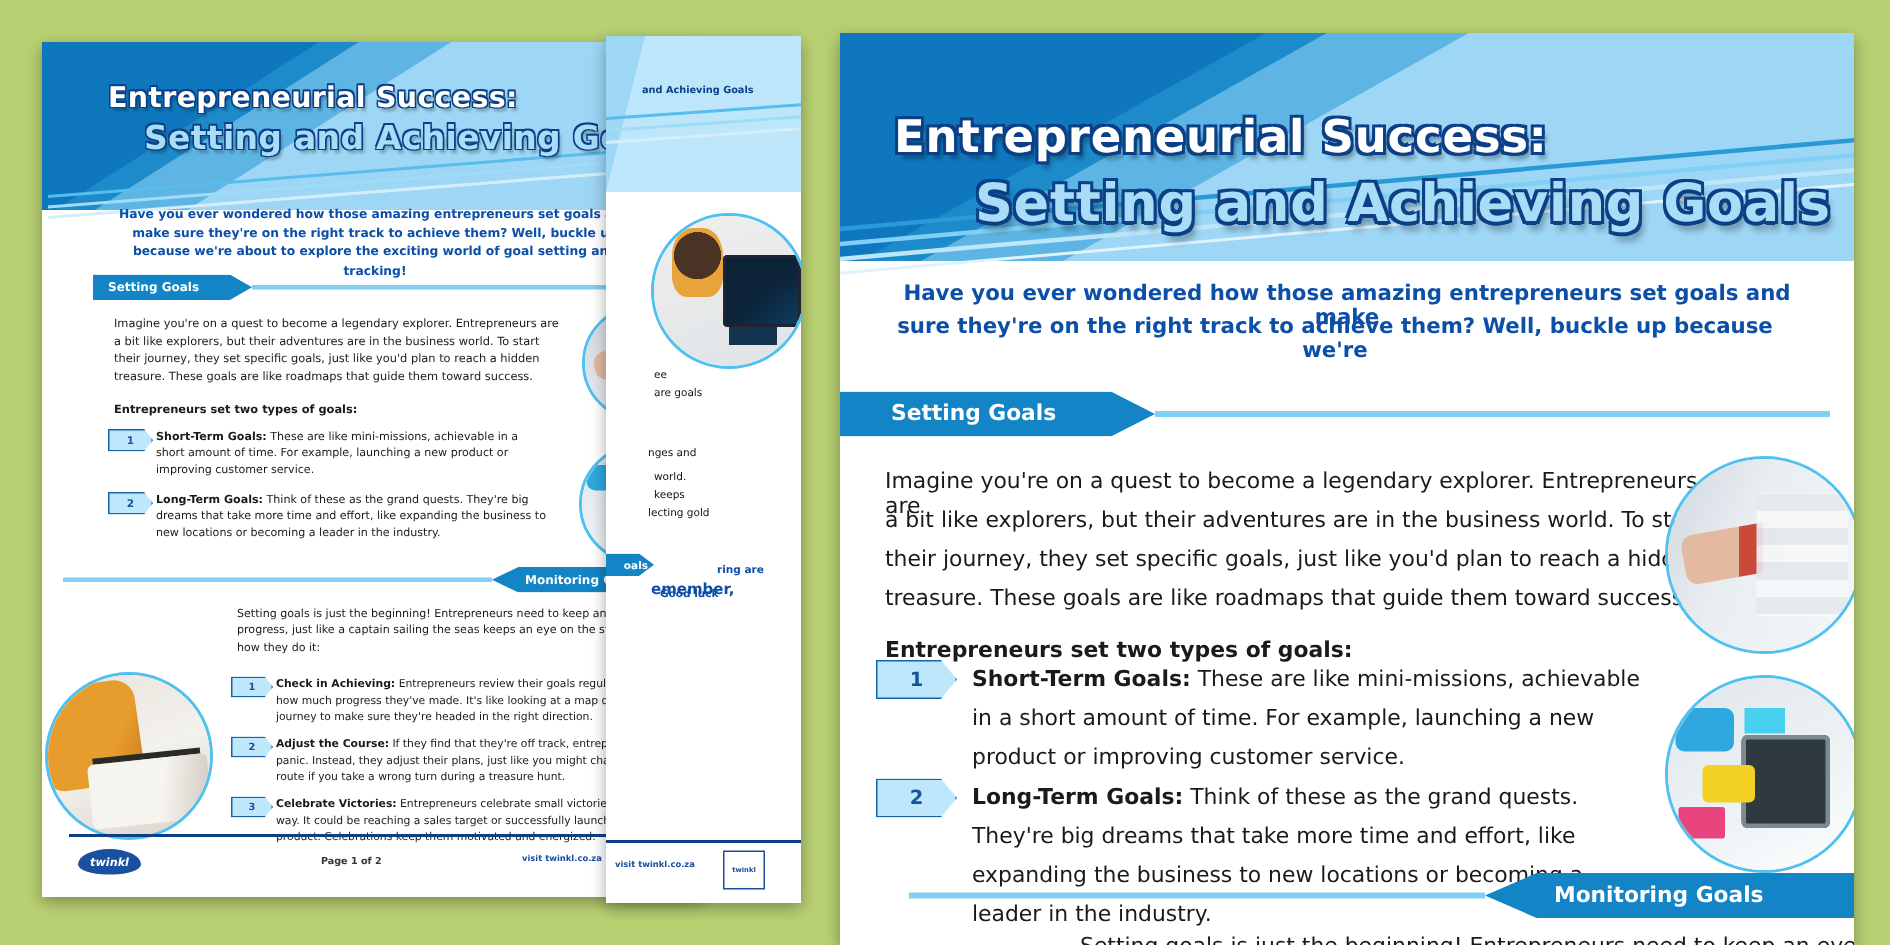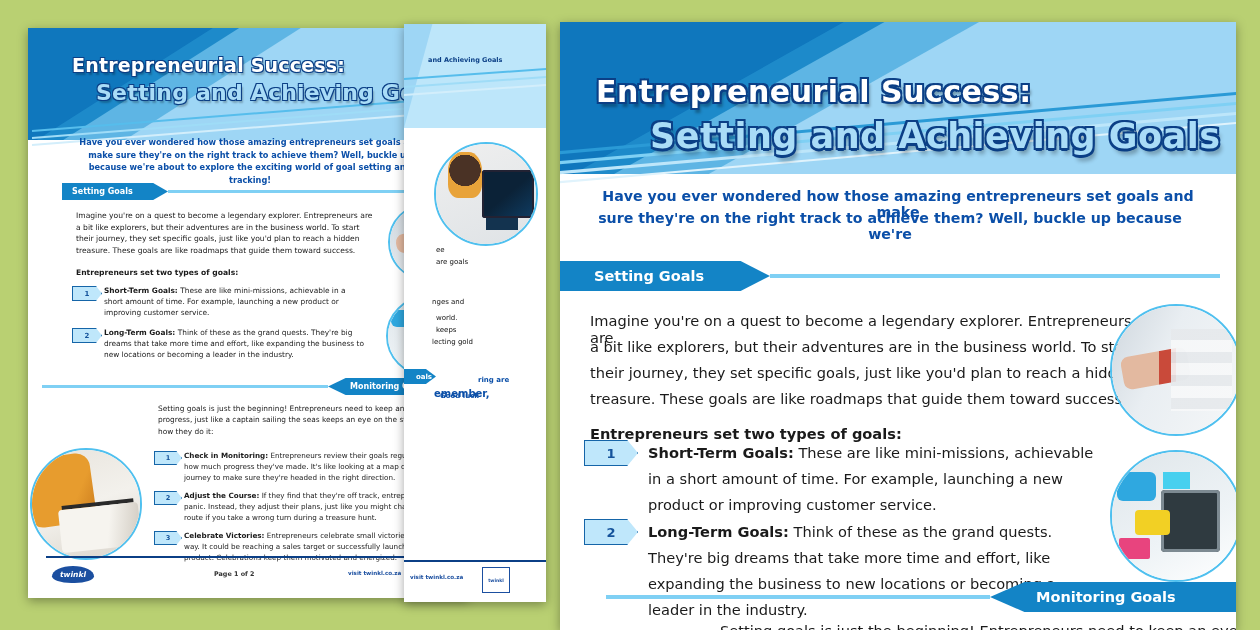--- a/index.html
+++ b/index.html
@@ -163,21 +163,21 @@
       <span style="font-size:8px;">Monitoring Goals</span>
     </div>
   </div>
 
   <div class="para" style="left:130px;top:375px;width:296px;font-size:7.4px;line-height:11.4px;">Setting goals is just the beginning! Entrepreneurs need to keep an eye on their progress, just like a captain sailing the seas keeps an eye on the stars. Here's how they do it:</div>
 
   <div class="numchev" style="left:126px;top:423px;width:26px;height:12px;font-size:6.6px;">
     <span>1</span>
   </div>
   <div class="para" style="left:156px;top:422px;width:272px;font-size:7.2px;line-height:11px;">
-    <span class="bold">Check in Monitoring:</span><span> Entrepreneurs review their goals regularly to see how much progress they've made. It's like looking at a map during a journey to make sure they're headed in the right direction.</span>
+    <span class="bold">Check in Achieving:</span><span> Entrepreneurs review their goals regularly to see how much progress they've made. It's like looking at a map during a journey to make sure they're headed in the right direction.</span>
   </div>
 
   <div class="numchev" style="left:126px;top:463px;width:26px;height:12px;font-size:6.6px;">
     <span>2</span>
   </div>
   <div class="para" style="left:156px;top:462px;width:272px;font-size:7.2px;line-height:11px;">
     <span class="bold">Adjust the Course:</span><span> If they find that they're off track, entrepreneurs don't panic. Instead, they adjust their plans, just like you might change your route if you take a wrong turn during a treasure hunt.</span>
   </div>
 
   <div class="numchev" style="left:126px;top:503px;width:26px;height:12px;font-size:6.6px;">
@@ -197,21 +197,21 @@
       <span>twinkl</span>
     </div>
     <div class="footxt" style="left:186px;top:14px;font-size:6.4px;">Page 1 of 2</div>
     <div class="visit" style="left:320px;top:14px;font-size:5.6px;">visit twinkl.co.za</div>
     <div class="badge" style="left:390px;top:7px;width:26px;height:24px;">
       <span style="font-size:4.5px;color:#1b4fa0;font-weight:bold;">twinkl</span>
     </div>
   </div>
 </div>
 
-<div class="page" id="midpage" style="left:404px;top:24px;width:142px;height:578px;">
+<div class="page" id="midpage" style="left:404px;top:24px;width:130px;height:578px;">
   <div class="hdr" style="height:104px;">
     <div class="band-dark" style="background:#9ed6f5;"></div>
     <div class="band-light" style="clip-path:polygon(20% 0,100% 0,100% 100%,0 100%);background:#bde6fa;"></div>
   </div>
   <div class="stripes" style="top:48px;height:50px;">
     <div class="stripe" style="left:0;top:6px;width:150px;transform:rotate(-4deg);background:#56bdec;"></div>
     <div class="stripe" style="left:0;top:14px;width:150px;transform:rotate(-4deg);background:#9fdcf7;"></div>
     <div class="stripe" style="left:0;top:22px;width:150px;transform:rotate(-4deg);background:#d3eefb;"></div>
   </div>
   <div class="midtxt bold" style="left:24px;top:32px;font-size:6.5px;color:#0b3f86;">and Achieving Goals</div>

